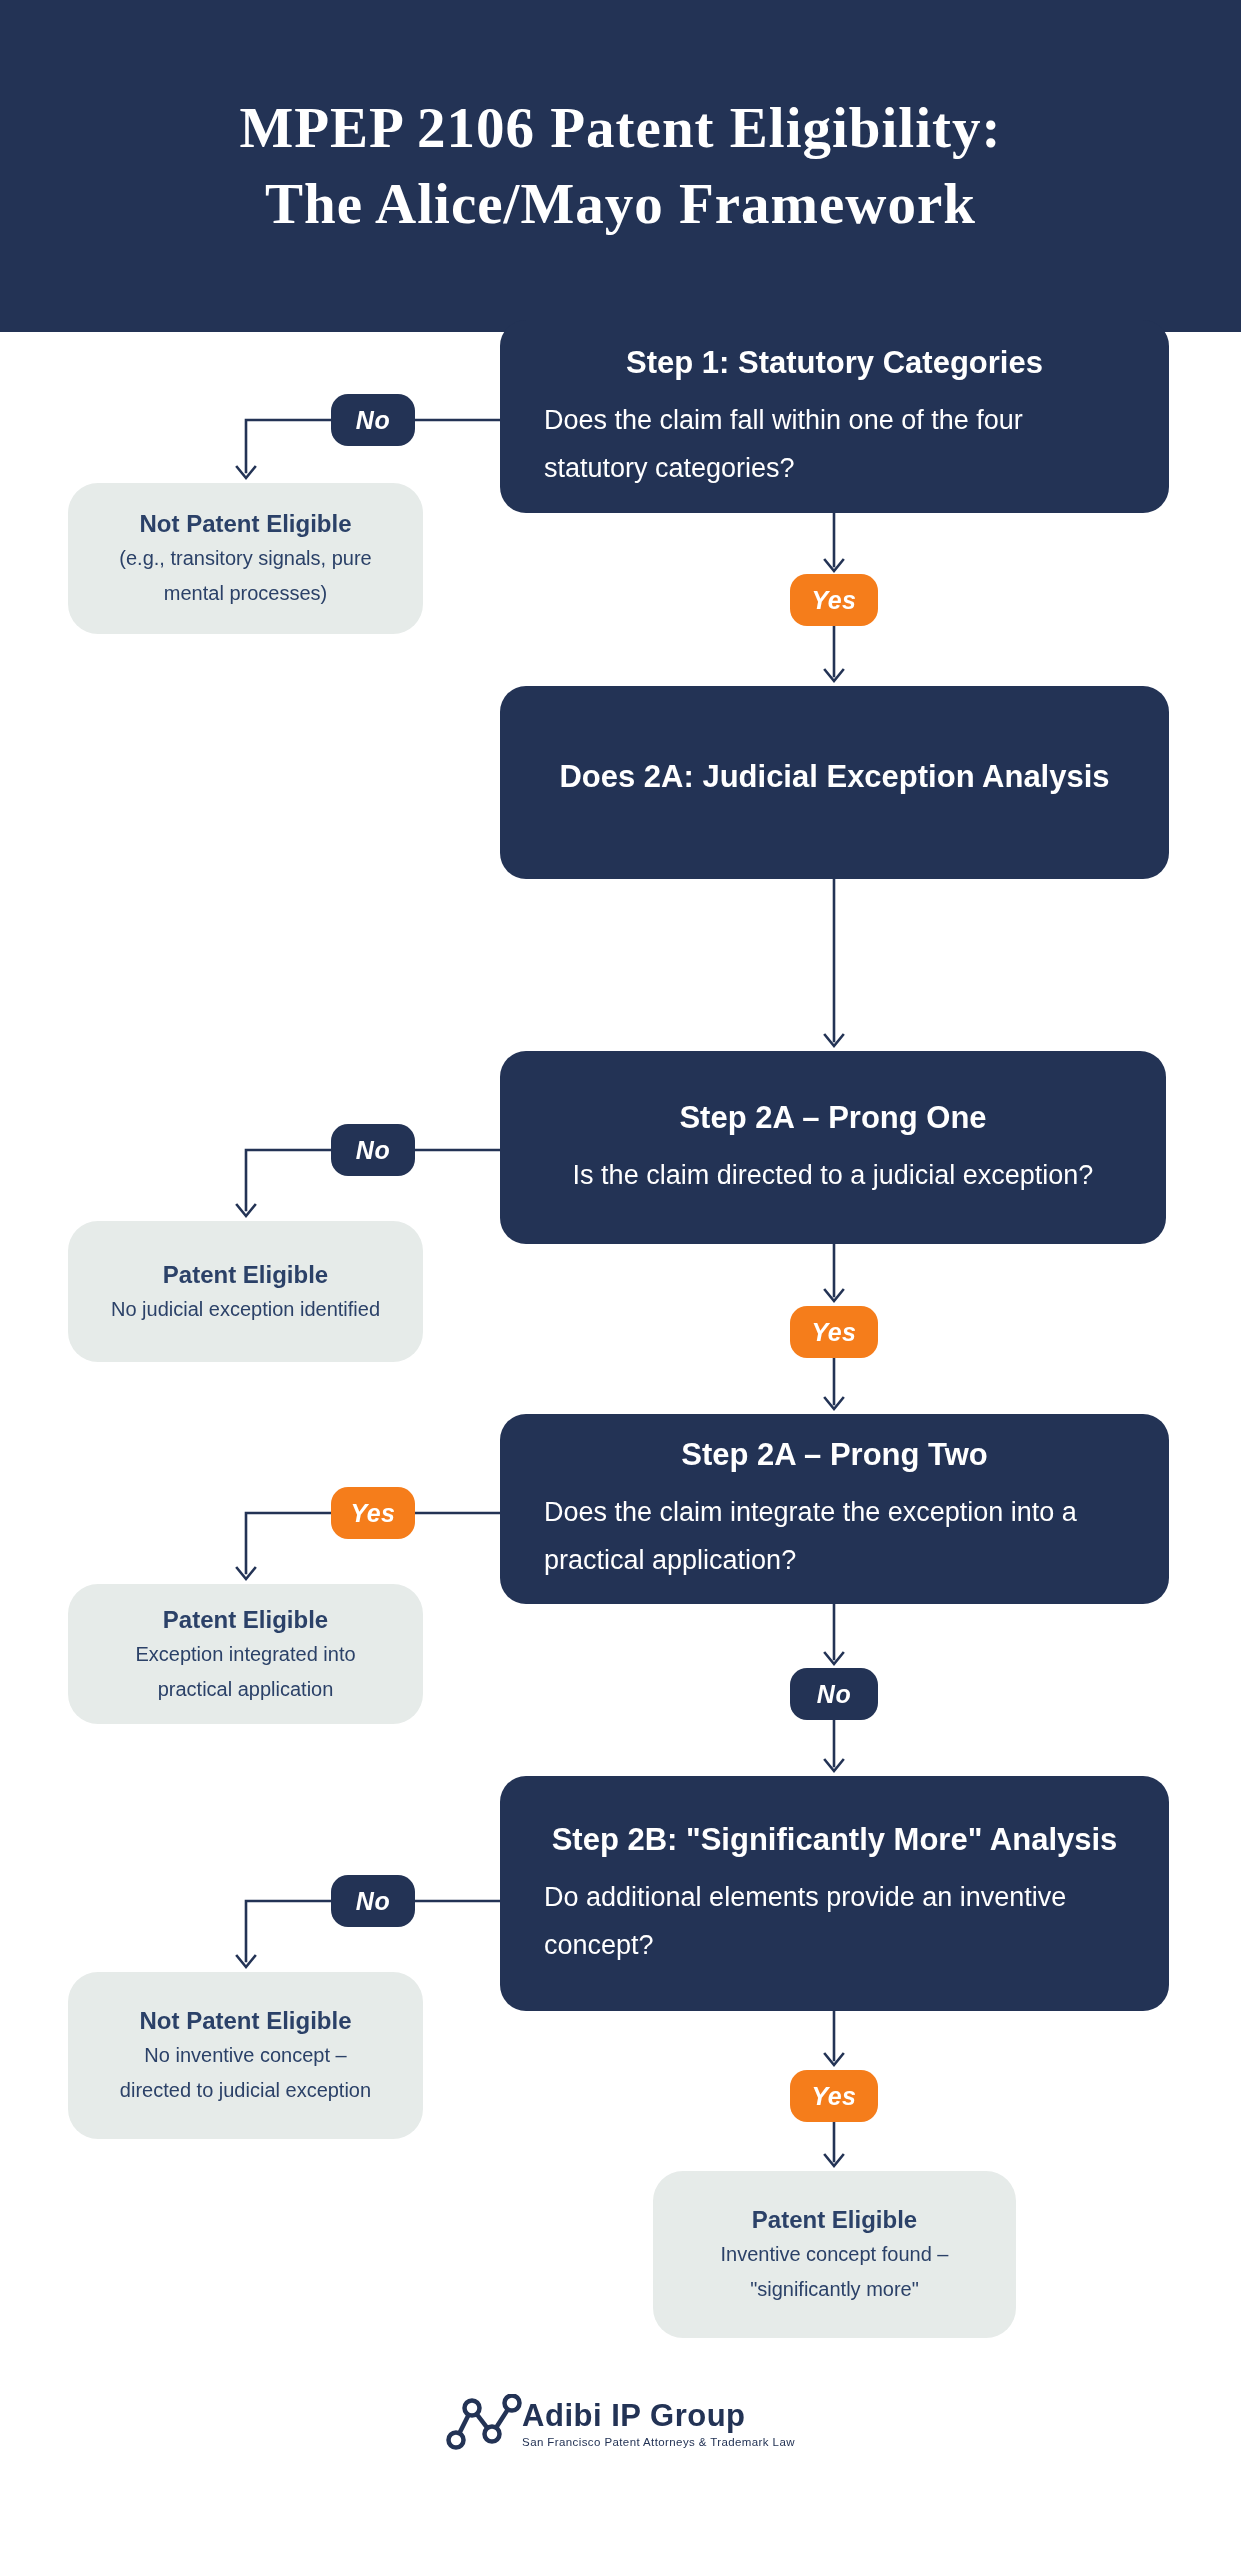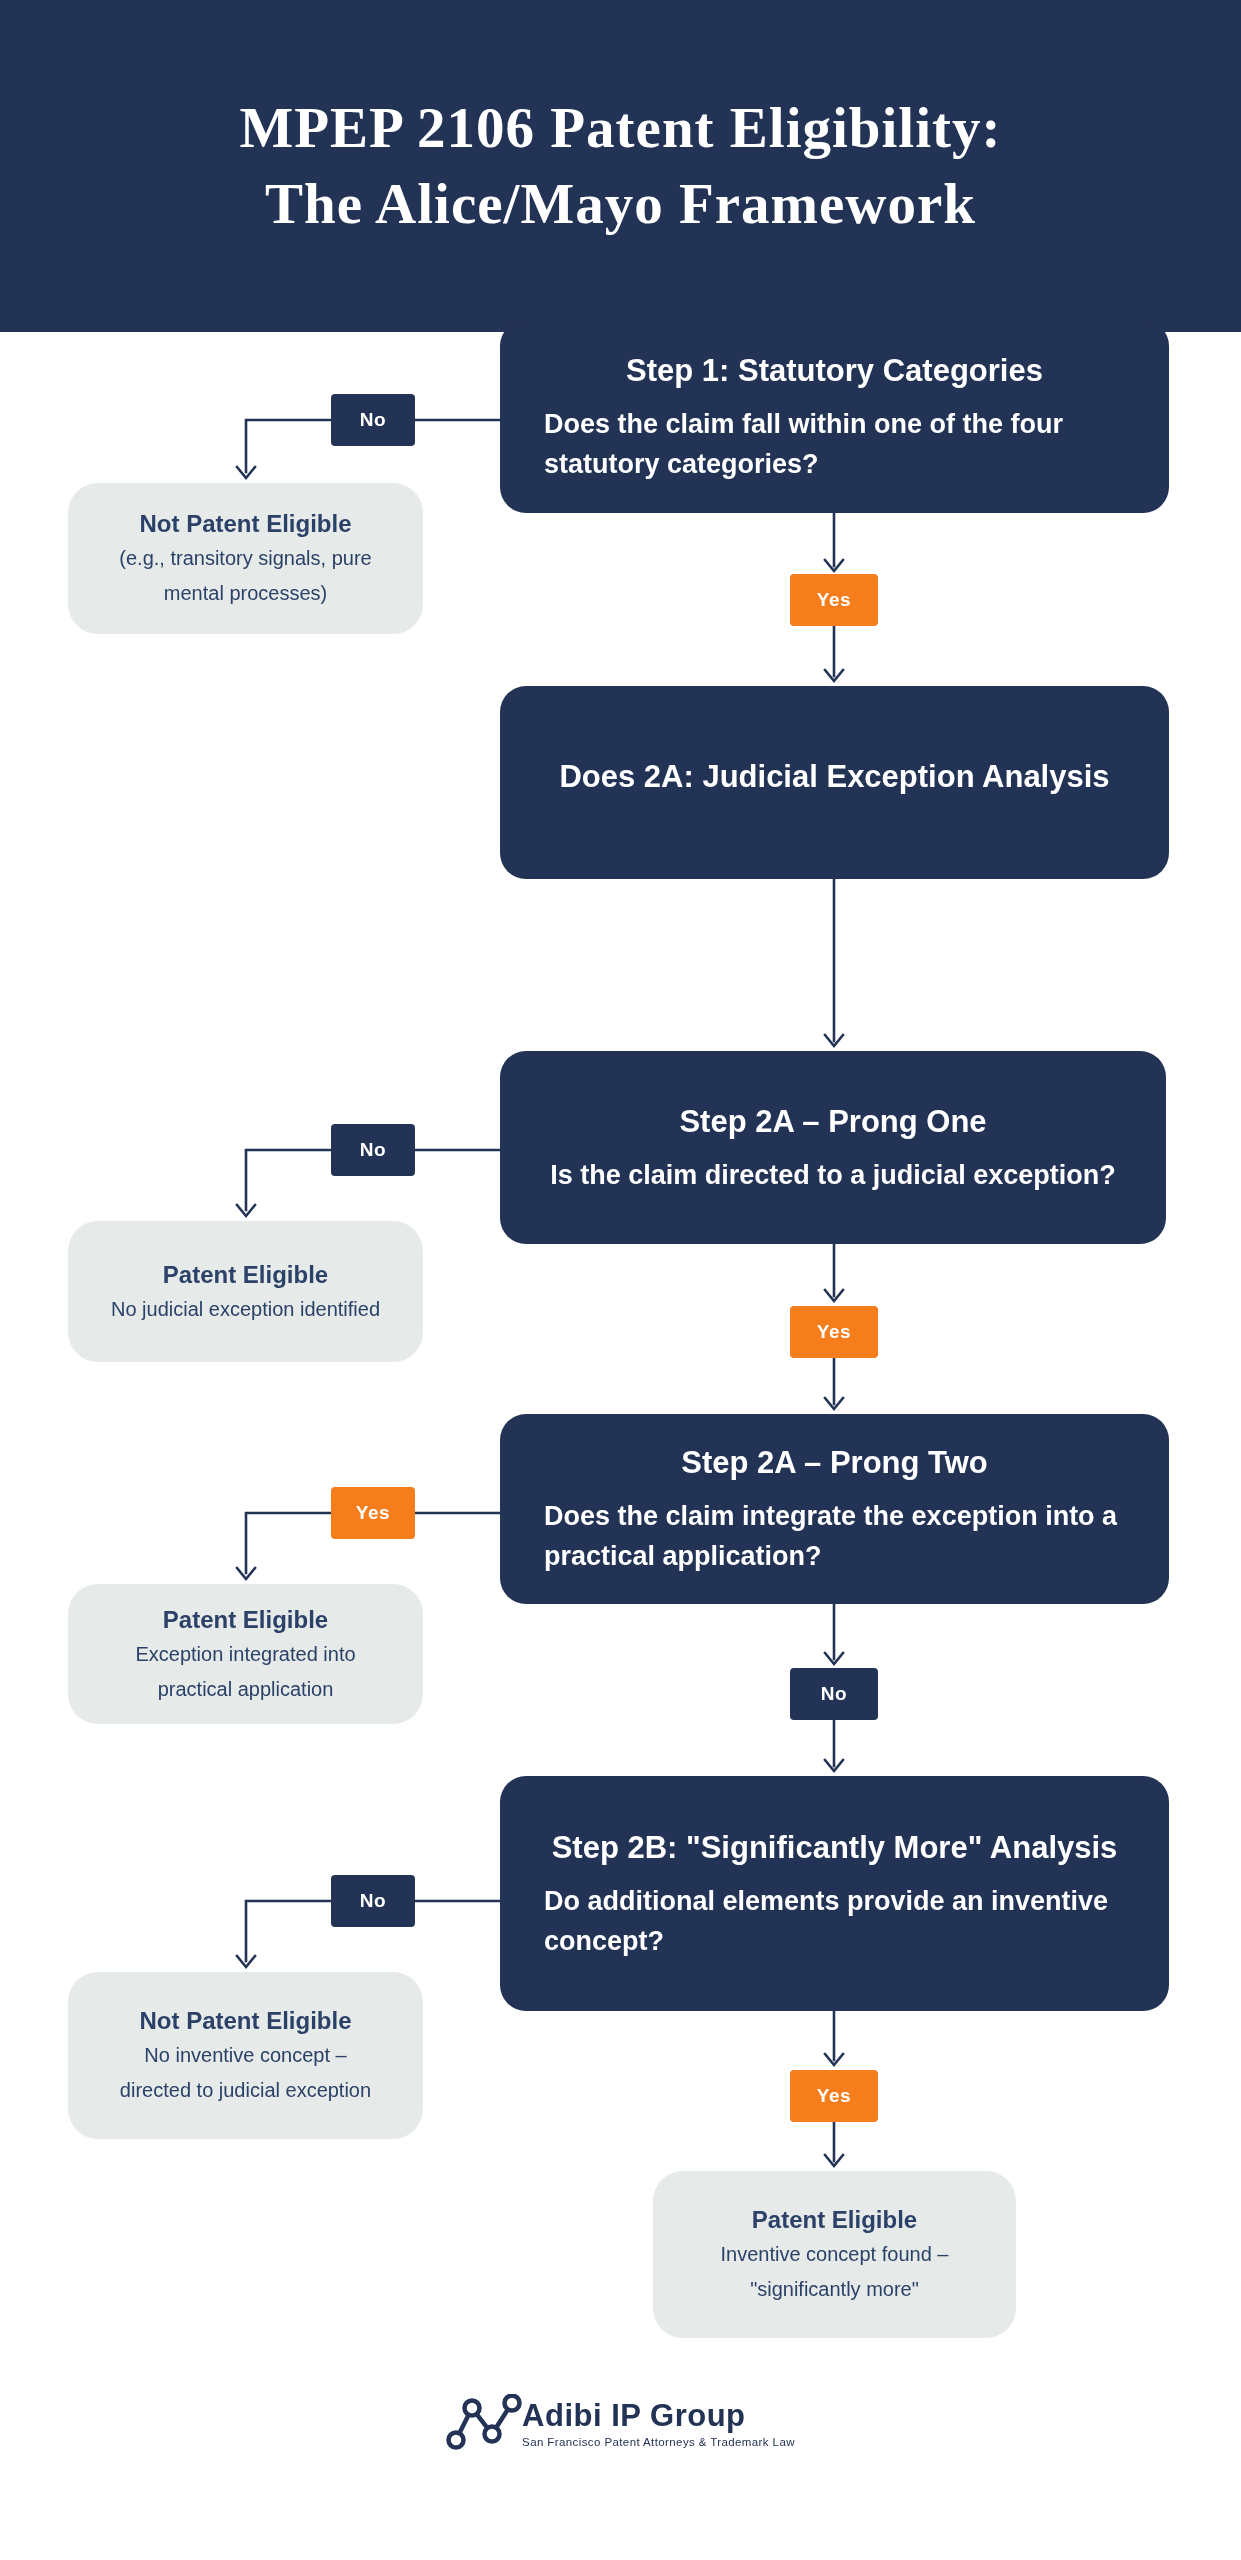--- a/index.html
+++ b/index.html
@@ -66,34 +66,35 @@
     padding: 12px 44px;
   }
   .step .step-title {
     font-size: 31px;
     font-weight: 700;
     line-height: 42px;
     margin-bottom: 12px;
   }
   .step .step-subtitle {
     font-size: 27px;
-    font-weight: 700;
-    line-height: 40px;
+    font-weight: 400;
+    line-height: 48px;
   }
   
   .badge {
     position: absolute;
-    border-radius: 4px;
+    border-radius: 17px;
     color: #ffffff;
     font-weight: 700;
-    font-size: 19px;
+    font-size: 25px;
     display: flex;
     align-items: center;
     justify-content: center;
     letter-spacing: 0.5px;
+    font-style: italic;
   }
   .badge.navy { background: var(--navy); }
   .badge.orange { background: var(--orange); }
   
   .result {
     position: absolute;
     background: var(--light-box);
     border-radius: 30px;
     color: var(--result-text);
     display: flex;

